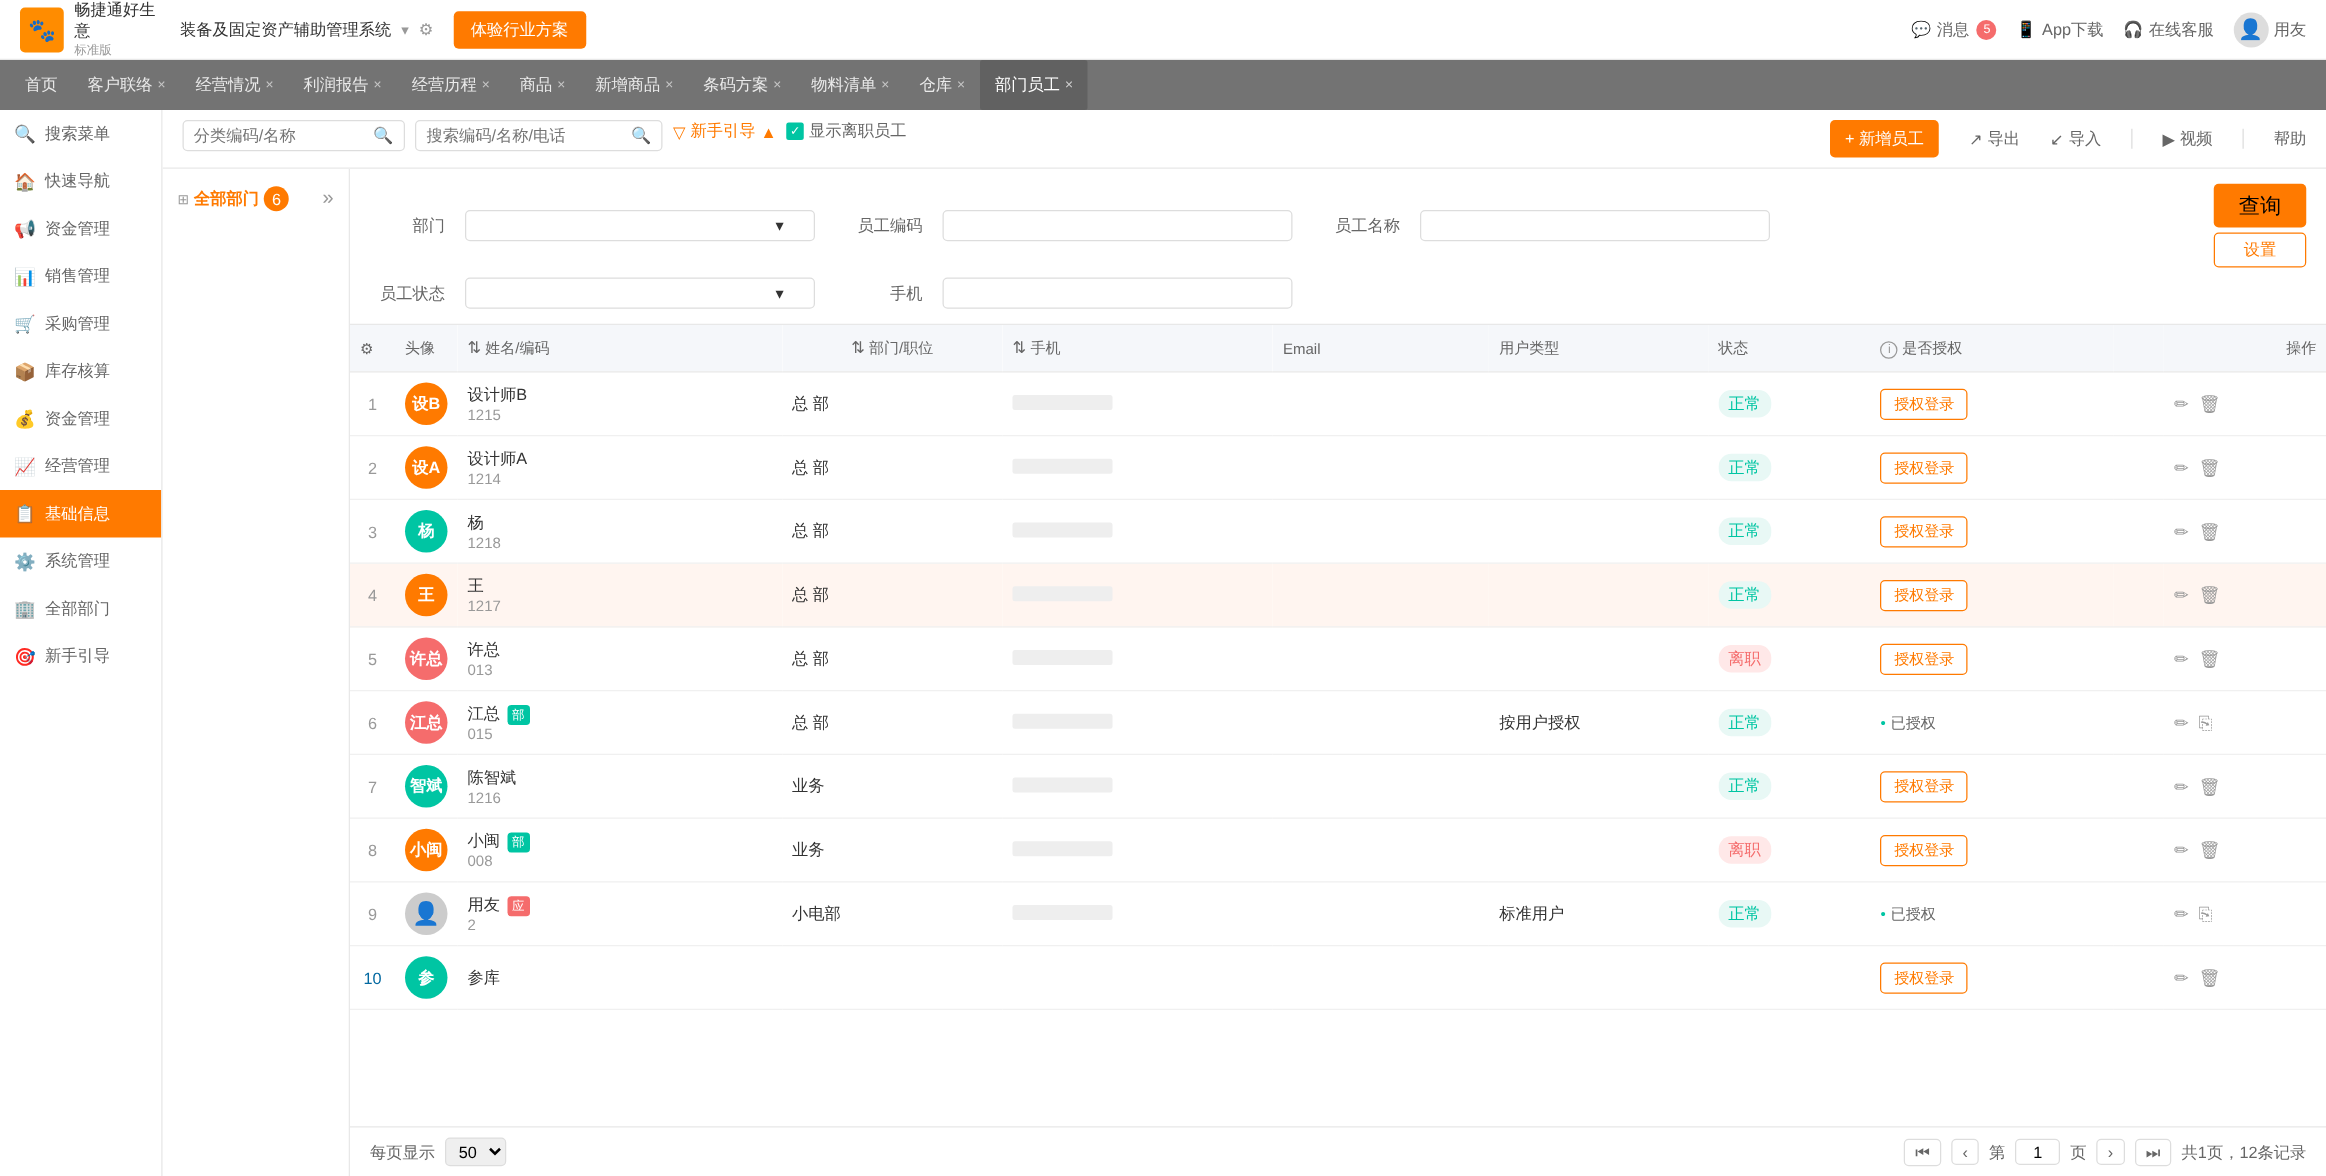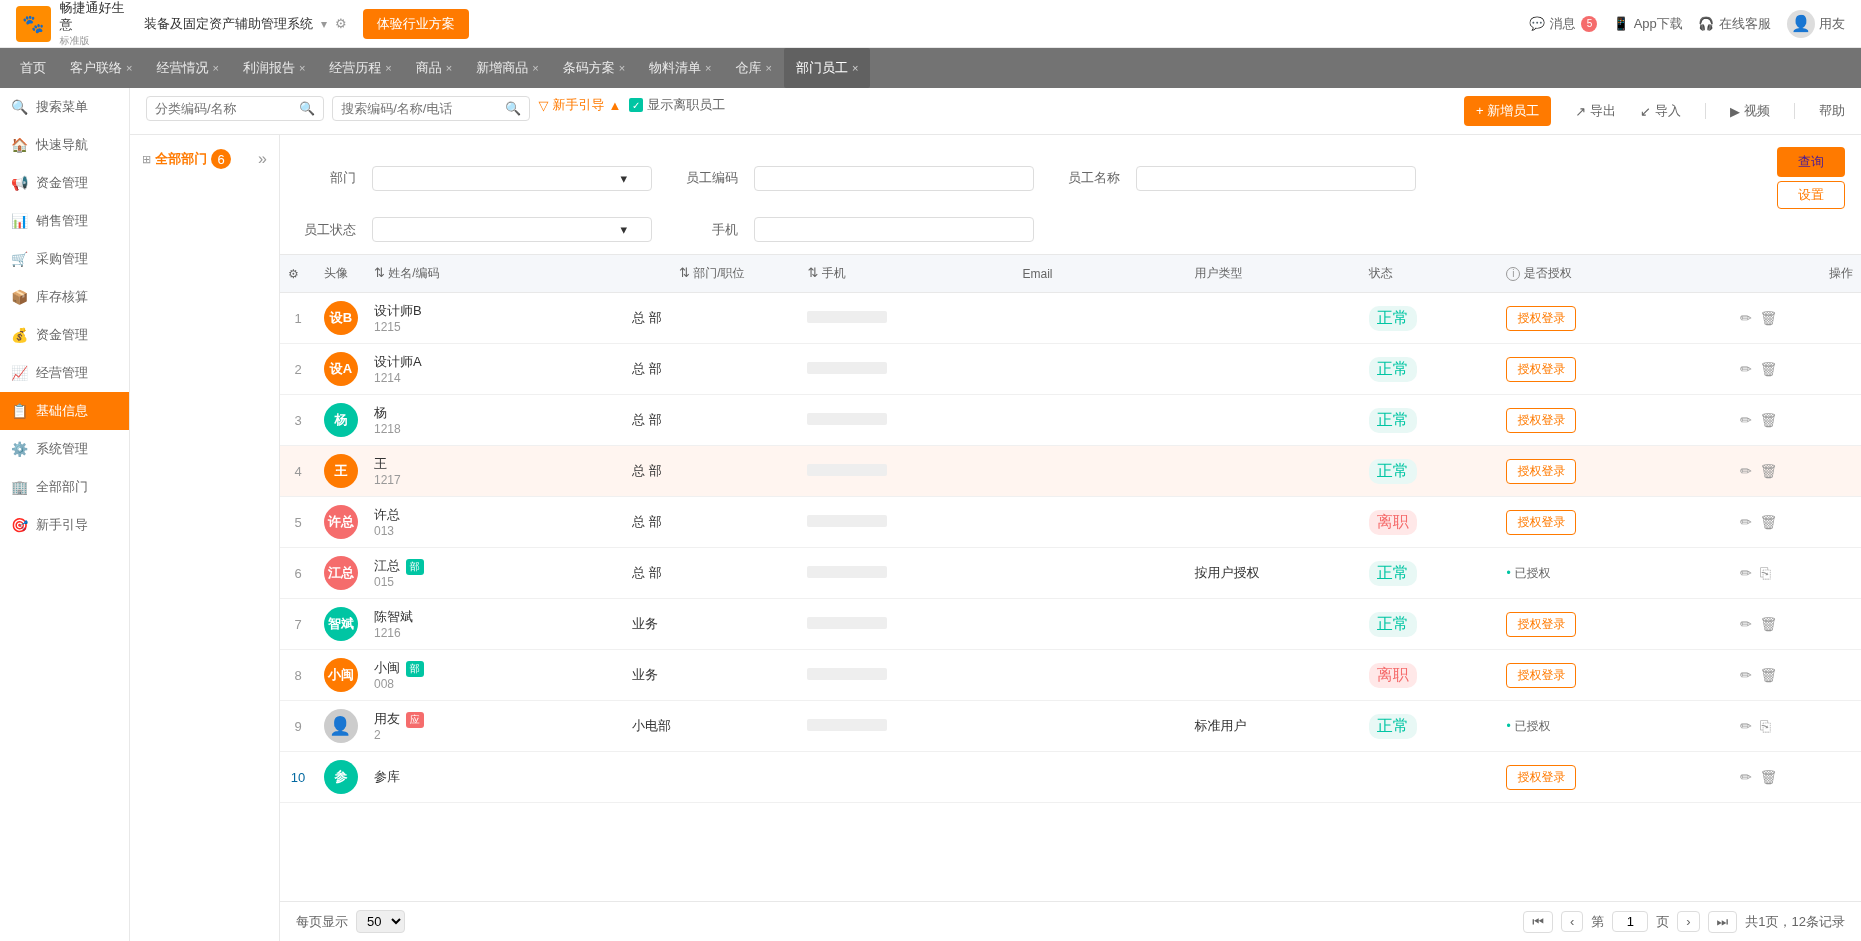--- a/index.html
+++ b/index.html
@@ -63,31 +63,31 @@
     .main-content { flex: 1; display: flex; flex-direction: column; overflow: hidden; }
     
     
     .filter-area { background: #fff; padding: 12px 16px; border-bottom: 1px solid #e8e8e8; }
     .filter-row { display: flex; align-items: center; gap: 16px; margin-bottom: 8px; }
     .filter-row:last-child { margin-bottom: 0; }
     .filter-label { color: #666; font-size: 13px; width: 60px; text-align: right; flex-shrink: 0; }
     .filter-select { border: 1px solid #ddd; border-radius: 4px; padding: 4px 24px 4px 8px; font-size: 13px; color: #333; background: white; cursor: pointer; min-width: 200px; display: flex; align-items: center; justify-content: space-between; }
     .filter-input { border: 1px solid #ddd; border-radius: 4px; padding: 4px 8px; font-size: 13px; color: #333; min-width: 200px; }
     .filter-btn-group { margin-left: auto; display: flex; flex-direction: column; gap: 4px; }
-    .query-btn { background: #ff7a00; color: #4c1d95; border: none; padding: 6px 20px; border-radius: 4px; cursor: pointer; font-size: 13px; }
+    .query-btn { background: #ff7a00; color: #000000; border: none; padding: 6px 20px; border-radius: 4px; cursor: pointer; font-size: 17px; }
     .set-btn { background: white; color: #ff7a00; border: 1px solid #ff7a00; padding: 4px 20px; border-radius: 4px; cursor: pointer; font-size: 13px; }
 
     
     .table-wrapper { flex: 1; overflow-y: auto; background: #fff; }
     table { width: 100%; border-collapse: collapse; }
     th { background: #f5f7fa; color: #666; font-size: 12px; padding: 10px 8px; text-align: left; border-bottom: 1px solid #e8e8e8; font-weight: normal; white-space: nowrap; position: sticky; top: 0; z-index: 1; }
     td { padding: 8px 8px; border-bottom: 1px solid #f0f0f0; color: #333; font-size: 13px; vertical-align: middle; }
     tr.highlighted td { background: #fff5f0; }
     .avatar-circle { width: 34px; height: 34px; border-radius: 50%; display: flex; align-items: center; justify-content: center; color: white; font-size: 13px; font-weight: bold; }
-    .status-badge { display: inline-block; padding: 2px 8px; border-radius: 10px; font-size: 16px; }
+    .status-badge { display: inline-block; padding: 2px 8px; border-radius: 10px; font-size: 13px; }
     .status-normal { background: #e8f8f5; color: #00c5a3; }
     .status-resigned { background: #ffe8e8; color: #f56c6c; }
     .auth-btn { border: 1px solid #ff7a00; color: #ff7a00; background: white; padding: 3px 10px; border-radius: 4px; cursor: pointer; font-size: 12px; }
     .auth-granted { color: #666; font-size: 12px; }
     .auth-granted::before { content: '•'; color: #00c5a3; margin-right: 4px; }
     .action-icons { display: flex; gap: 8px; align-items: center; }
     .action-icon { color: #999; cursor: pointer; font-size: 14px; }
     .tag-badge { display: inline-block; background: #00c5a3; color: white; font-size: 10px; padding: 1px 4px; border-radius: 3px; margin-left: 2px; vertical-align: middle; }
     .tag-badge-red { background: #f56c6c; }
     .employee-code { color: #999; font-size: 12px; }

